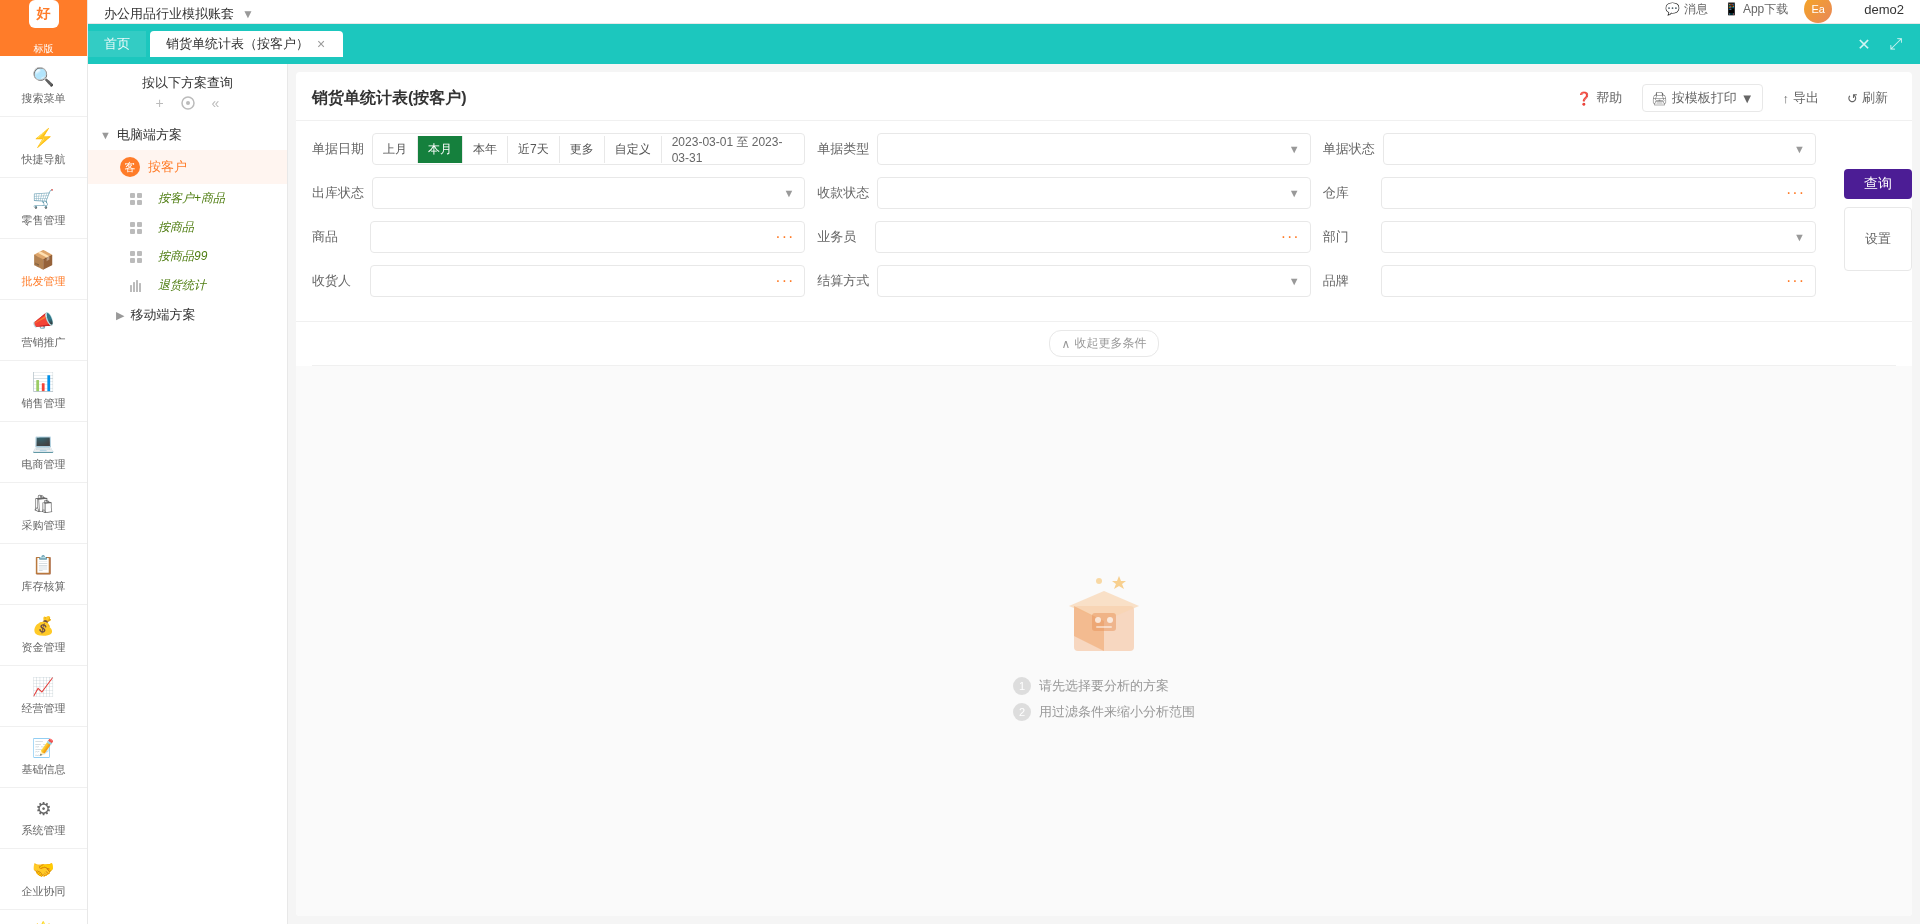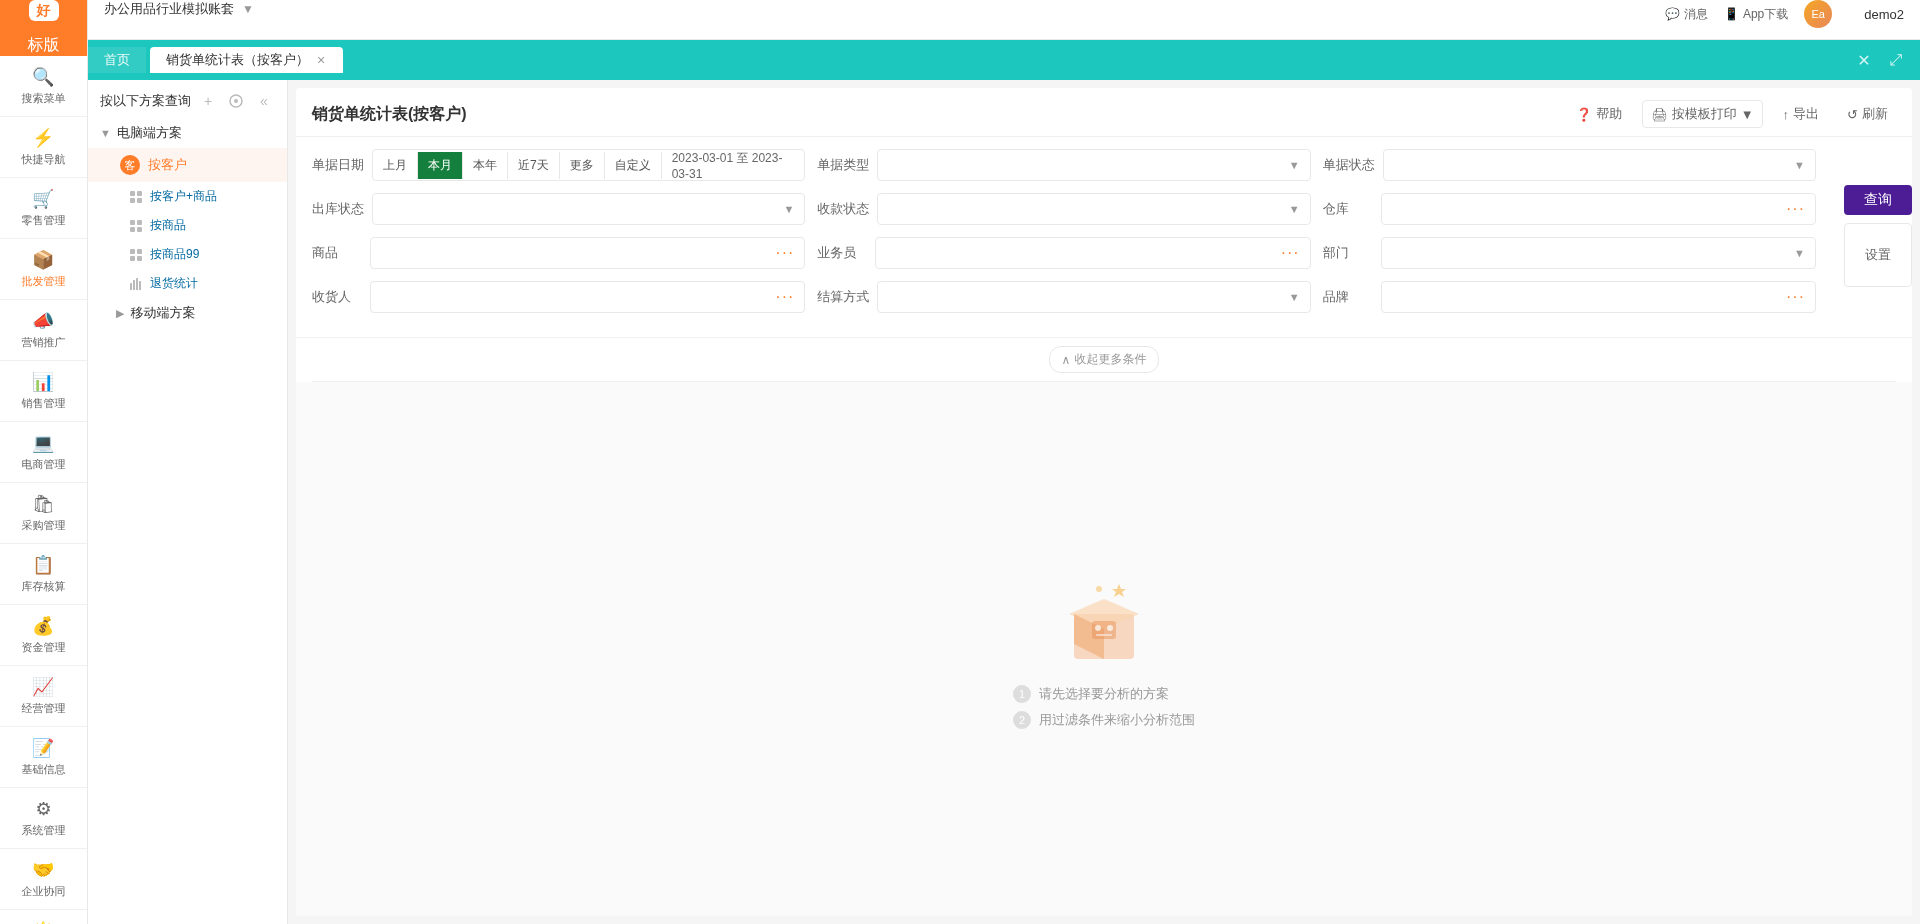--- a/index.html
+++ b/index.html
@@ -33,21 +33,21 @@
       border-radius: 6px;
       display: flex;
       align-items: center;
       justify-content: center;
       color: #ff7c29;
       font-size: 14px;
       font-weight: bold;
     }
     .sidebar-logo-text {
       color: #fff;
-      font-size: 16px;
+      font-size: 10px;
       margin-top: 14px;
     }
     .sidebar-item {
       width: 100%;
       padding: 10px 4px;
       display: flex;
       flex-direction: column;
       align-items: center;
       cursor: pointer;
       color: #666;
@@ -61,24 +61,24 @@
     
     .main-area {
       flex: 1;
       display: flex;
       flex-direction: column;
       overflow: hidden;
     }
 
     
     .top-header {
-      height: 40px;
+      height: 24px;
       background: #fff;
       display: flex;
-      align-items: flex-start;
+      align-items: flex-end;
       justify-content: space-between;
       padding: 0 16px;
       border-bottom: 1px solid #e8e8e8;
       flex-shrink: 0;
     }
     .header-left {
       display: flex;
       align-items: center;
       gap: 8px;
     }
@@ -182,23 +182,23 @@
       background: #fff;
       border-right: 1px solid #e8e8e8;
       flex-shrink: 0;
       overflow-y: auto;
       padding: 0;
     }
     .left-panel-header {
       padding: 10px 12px 6px;
       display: flex;
       align-items: center;
-      justify-content: space-between;
       color: #333;
       font-size: 13px;
+      flex-direction: column;
     }
     .left-panel-header-title { font-size: 13px; color: #333; }
     .left-panel-icons {
       display: flex;
       gap: 6px;
     }
     .left-panel-icon-btn {
       color: #bbb;
       font-size: 14px;
       cursor: pointer;
@@ -245,24 +245,25 @@
       display: flex;
       align-items: center;
       justify-content: center;
       font-size: 11px;
       flex-shrink: 0;
     }
     .scheme-sub-item {
       padding: 6px 12px 6px 40px;
       display: flex;
       align-items: center;
-      gap: 6px;
-      cursor: pointer;
-      color: #0369a1;
+      gap: 14px;
+      cursor: pointer;
+      color: #4d7c0f;
       font-size: 12px;
+      font-style: italic;
     }
     .scheme-sub-icon {
       width: 16px;
       height: 16px;
       display: flex;
       align-items: center;
       justify-content: center;
       font-size: 13px;
       color: #999;
     }

